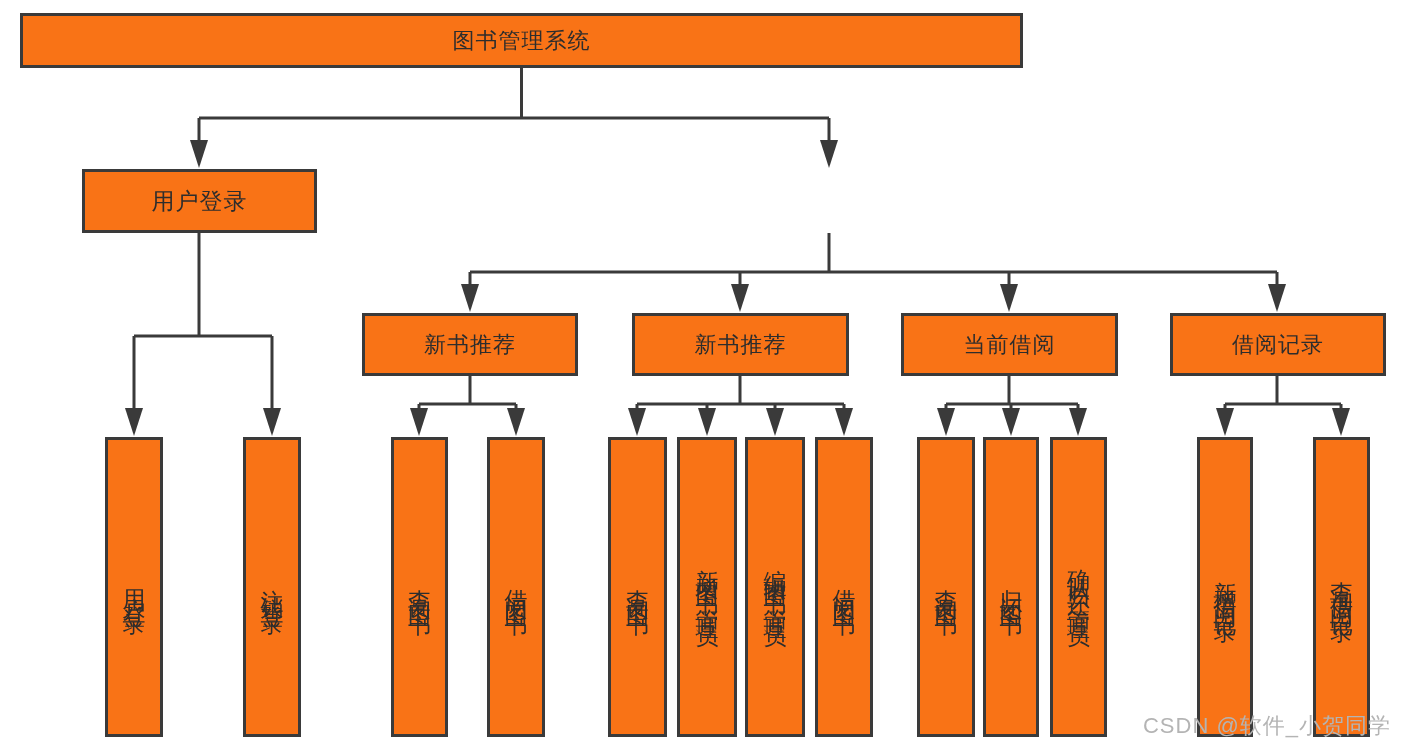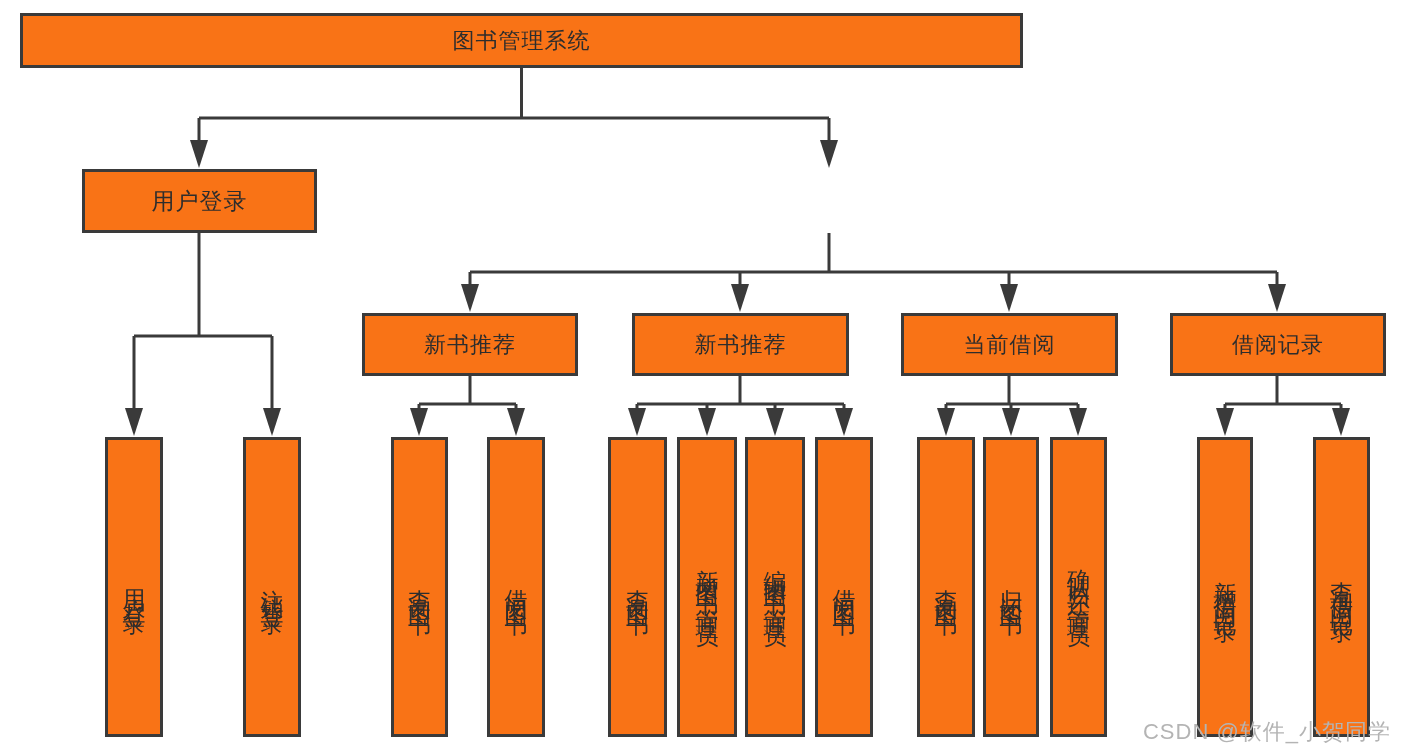--- a/index.html
+++ b/index.html
@@ -45,21 +45,21 @@
     writing-mode: vertical-rl;
     text-orientation: upright;
     font-size: 23px;
     letter-spacing: 8px;
     line-height: 1;
     white-space: nowrap;
   }
   .watermark {
     position: absolute;
     right: 14px;
-    bottom: 0;
+    bottom: 6px;
     font-size: 22px;
     color: #b4b4b4;
     letter-spacing: 1px;
     z-index: 5;
     white-space: nowrap;
   }
 </style>
 </head>
 <body>
 

